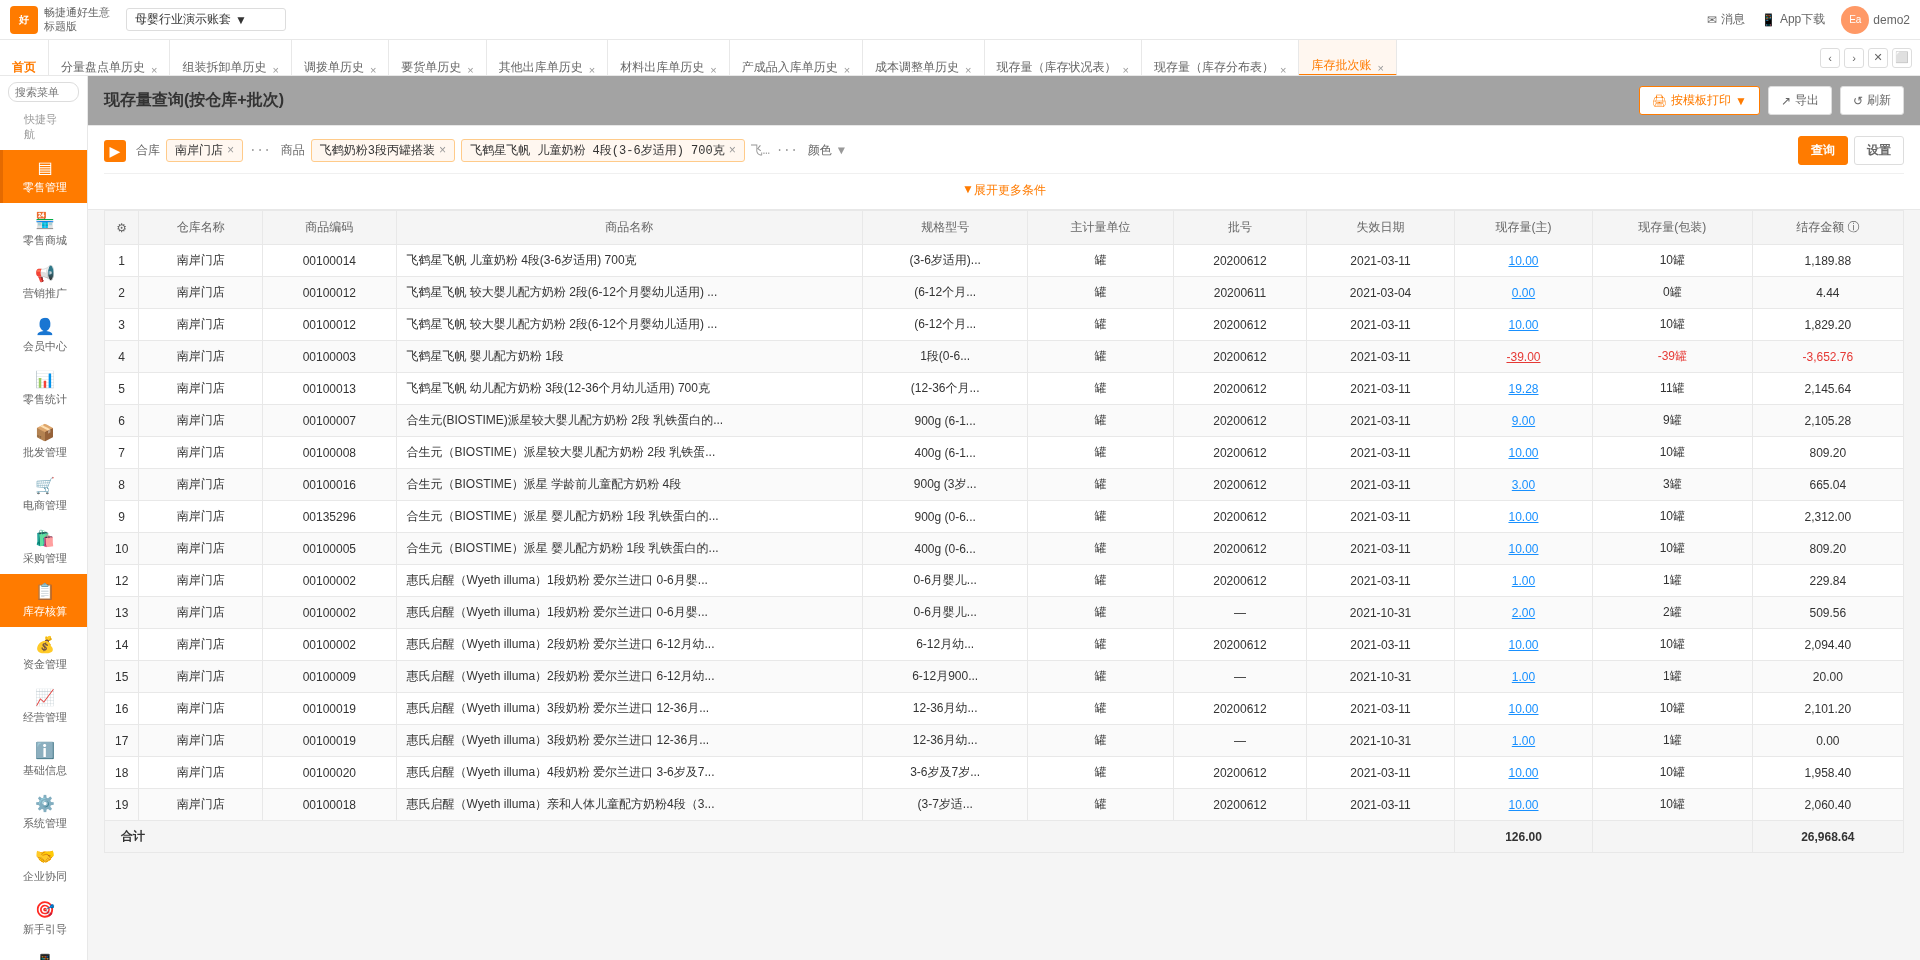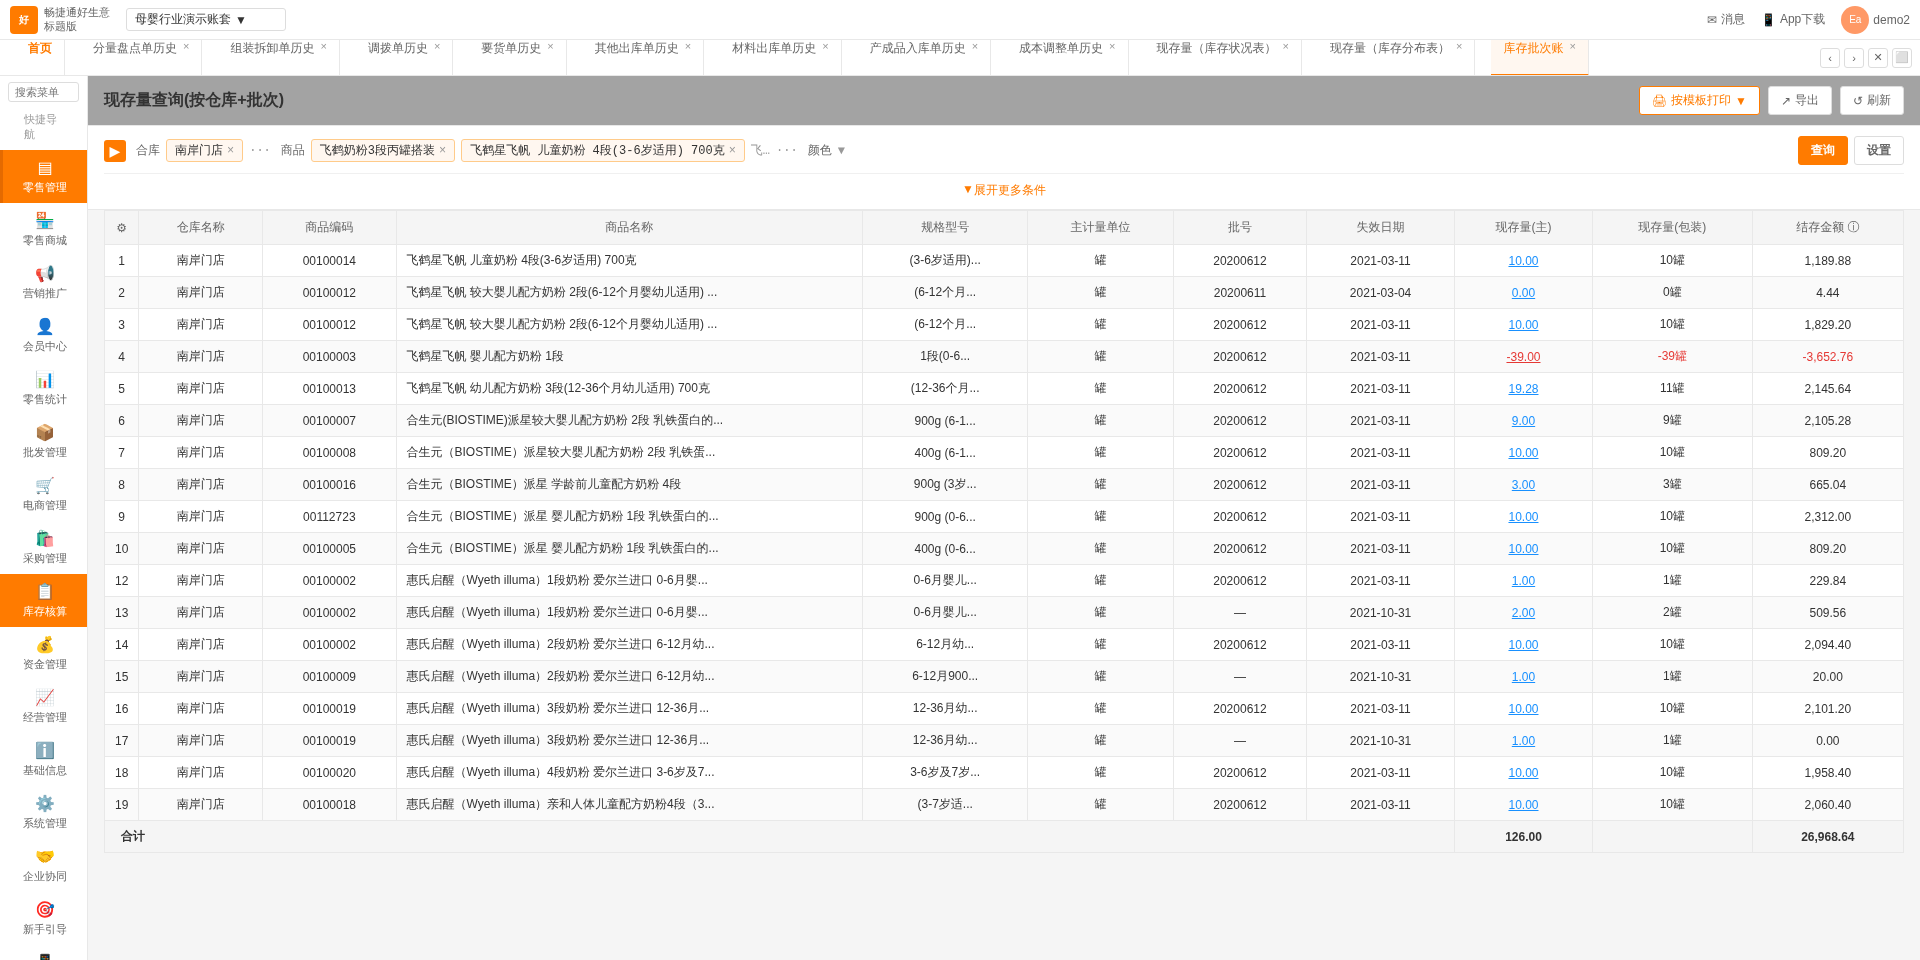--- a/index.html
+++ b/index.html
@@ -55,29 +55,28 @@
       height: 36px;
       background: #fff;
       border-bottom: 1px solid #e8e8e8;
       display: flex;
       align-items: center;
       padding: 0 0 0 0;
       overflow: hidden;
     }
     .nav-tab {
       height: 36px;
-      display: flex; align-items: flex-start;
+      display: flex; align-items: flex-end;
       padding: 0 12px;
       font-size: 12px;
       color: #666;
       cursor: pointer;
       border-right: 1px solid #e8e8e8;
       white-space: nowrap;
       position: relative;
-      margin-left: 16px;
     }
     .nav-tab.active {
       color: #ff7b00;
       background: #fff7f0;
       border-bottom: 2px solid #ff7b00;
     }
     .nav-tab.home {
       color: #ff7b00;
       font-weight: bold;
     }
@@ -124,21 +123,21 @@
       background: #ff7b00;
       color: #fff;
       border-left-color: #e56a00;
     }
     .sidebar-item.active .sidebar-icon { color: #fff; }
     .sidebar-icon { font-size: 16px; }
     .sidebar-search {
       padding: 6px 8px;
     }
     .sidebar-search input {
-      width: 100%; border: 1px solid #ddd; border-radius: 3px;
+      width: 100%; border: 1px solid #ddd; border-radius: 9px;
       padding: 3px 6px; font-size: 11px; outline: none;
     }
     .sidebar-quick {
       padding: 4px 24px 4px;
       font-size: 11px; color: #999;
     }
     .sidebar-divider {
       height: 1px; background: #f0f0f0; margin: 2px 0;
     }
 
@@ -600,21 +599,21 @@
     <td>罐</td>
     <td>20200612</td>
     <td>2021-03-11</td>
     <td><span class="link-style ">3.00</span></td>
     <td class="">3罐</td>
     <td class="">665.04</td>
   </tr>
             <tr>
     <td class="row-num">9</td>
     <td>南岸门店</td>
-    <td>00112723</td>
+    <td>00135296</td>
     <td style="text-align:left; max-width:260px; overflow:hidden; text-overflow:ellipsis;">合生元（BIOSTIME）派星 婴儿配方奶粉 1段 乳铁蛋白的...</td>
     <td>900g (0-6...</td>
     <td>罐</td>
     <td>20200612</td>
     <td>2021-03-11</td>
     <td><span class="link-style ">10.00</span></td>
     <td class="">10罐</td>
     <td class="">2,312.00</td>
   </tr>
             <tr>

